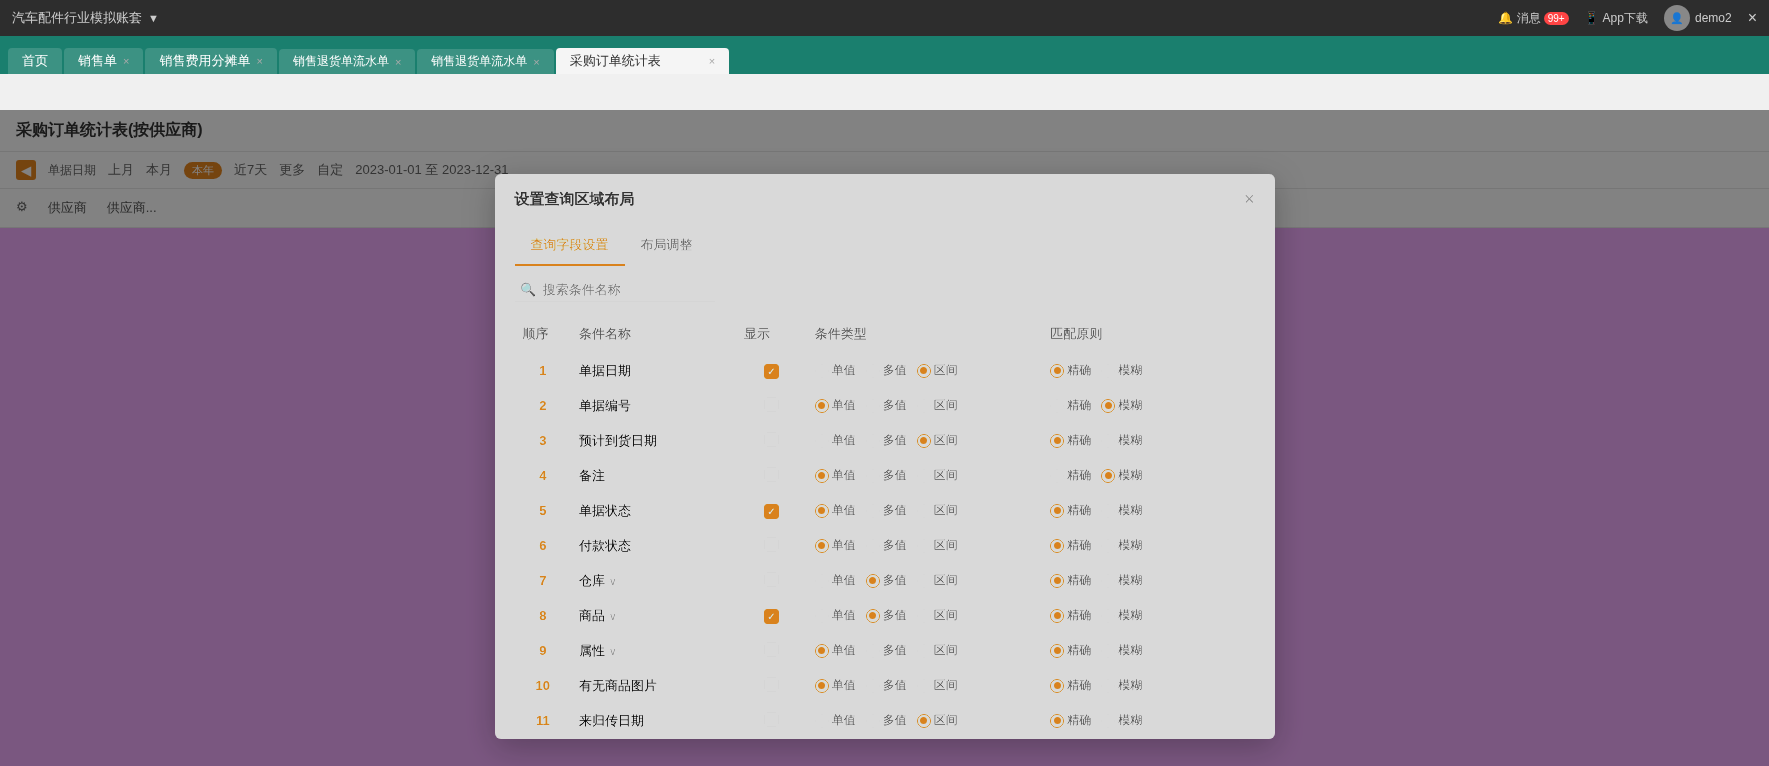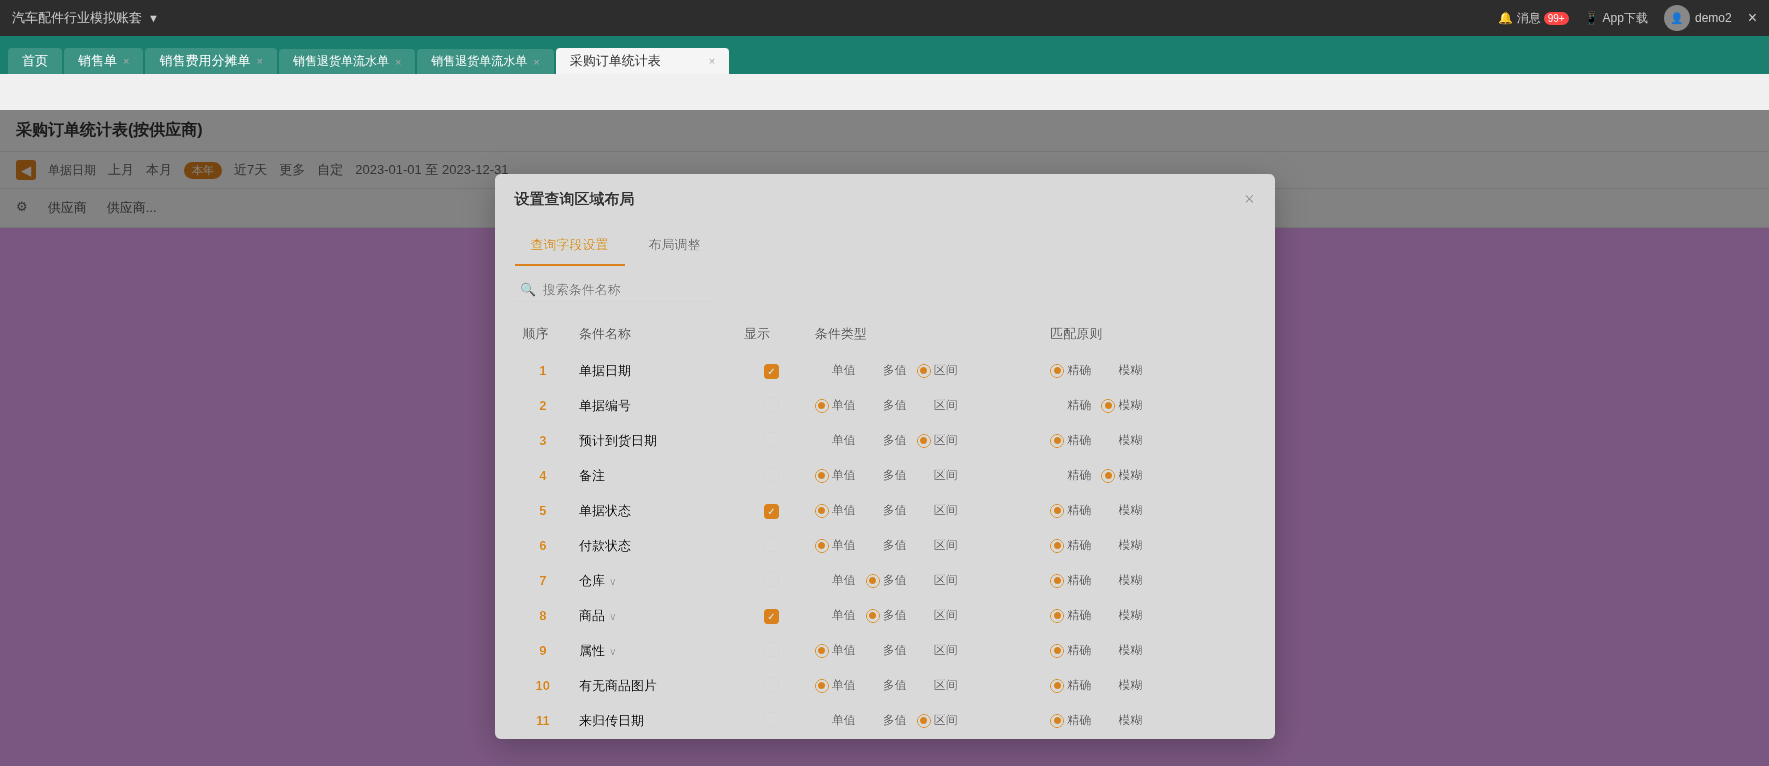--- a/index.html
+++ b/index.html
@@ -90,21 +90,21 @@
       border-bottom: 1px solid #e8e8e8;
       display: flex;
       align-items: center;
       justify-content: space-between;
     }
     .dialog-title { font-size: 15px; font-weight: bold; color: #333; }
     .dialog-close { cursor: pointer; color: #999; font-size: 18px; line-height: 1; }
 
     .dialog-tabs {
       display: flex;
-      gap: 8px;
+      gap: 0;
       padding: 0 20px;
       border-bottom: 1px solid #e8e8e8;
     }
     .dialog-tab {
       padding: 10px 16px;
       cursor: pointer;
       color: #666;
       font-size: 13px;
       border-bottom: 2px solid transparent;
       margin-bottom: -1px;

